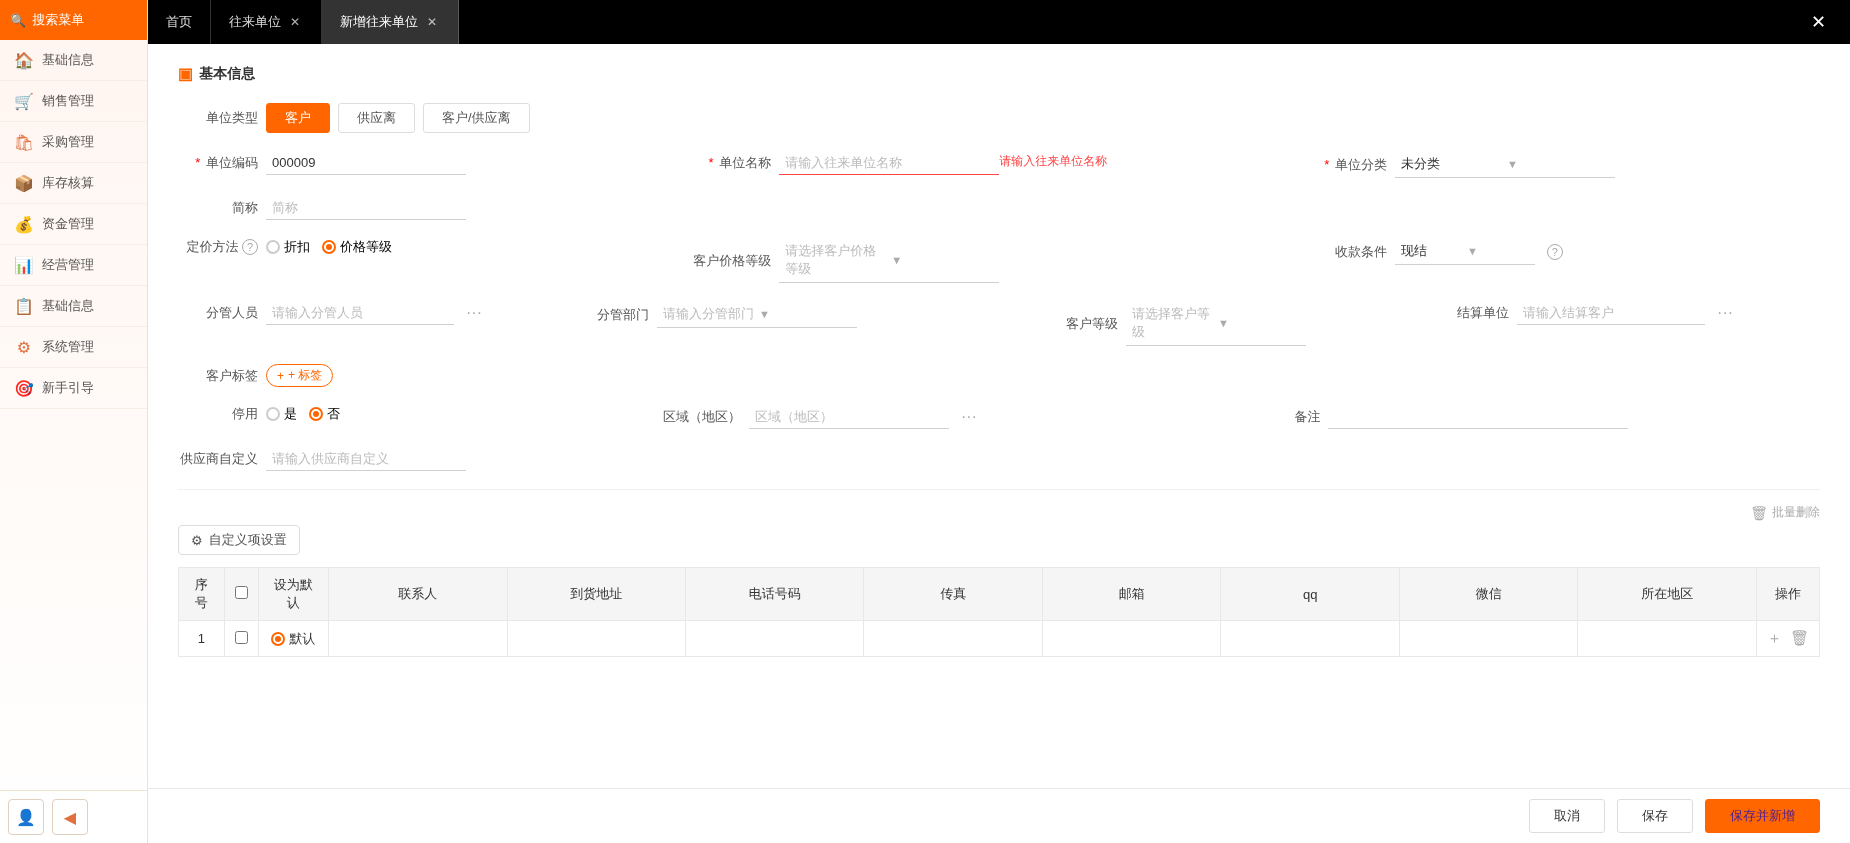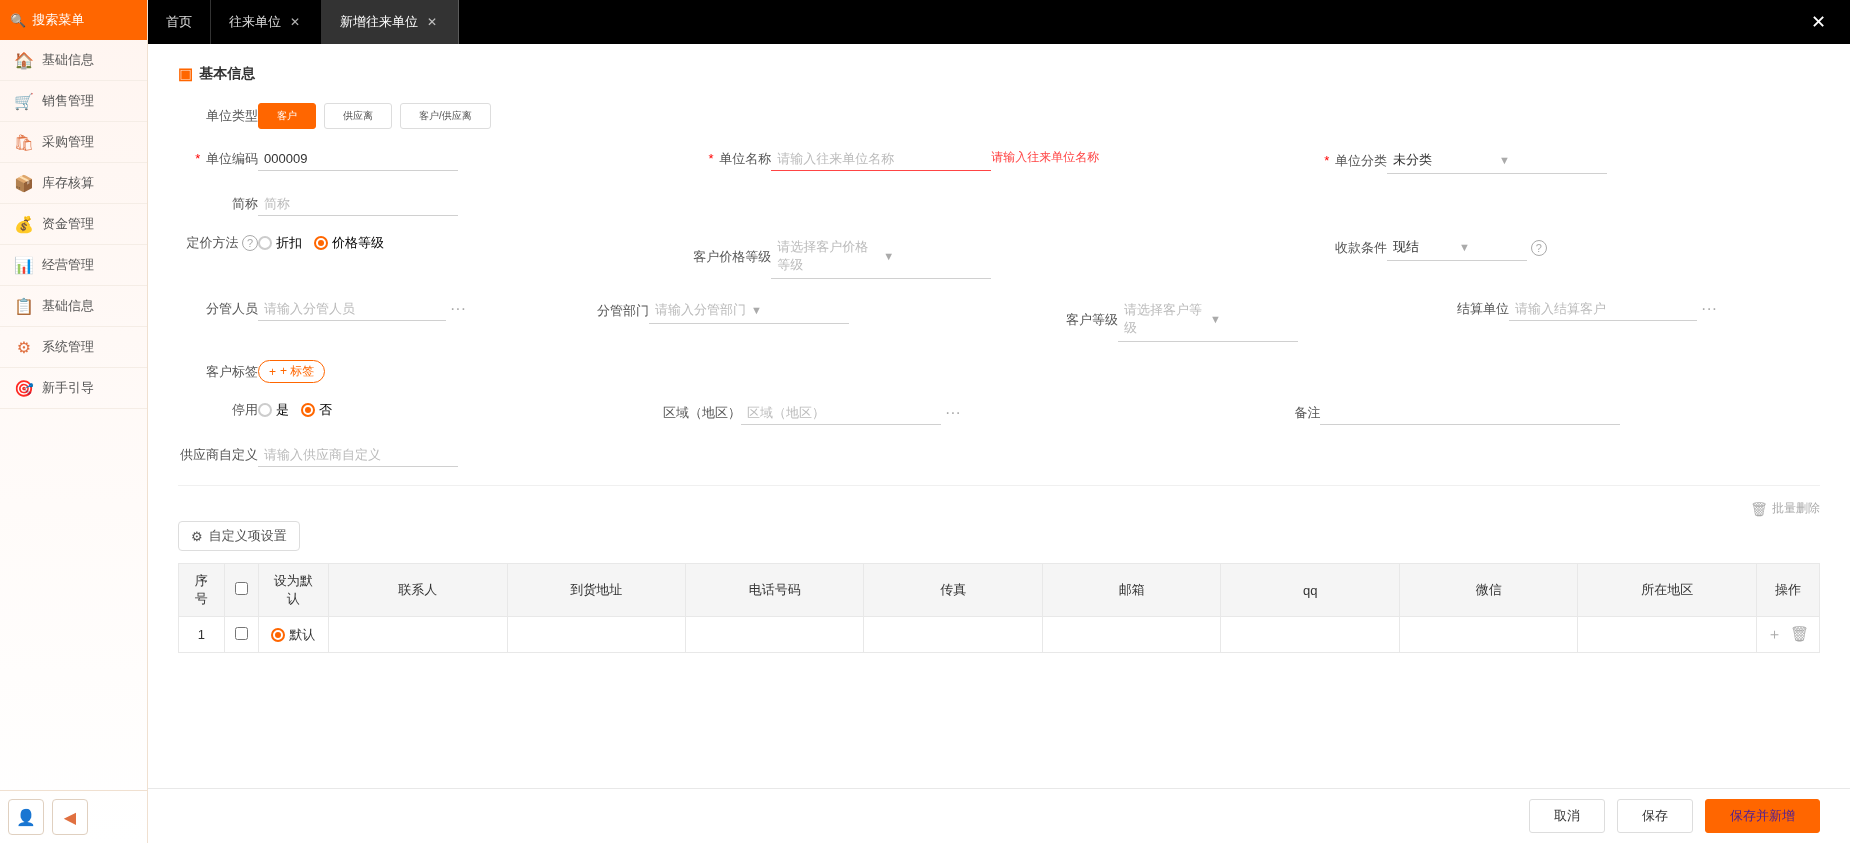--- a/index.html
+++ b/index.html
@@ -114,20 +114,21 @@
     .form-row {
       display: flex;
       align-items: flex-start;
       margin-bottom: 18px;
       gap: 0;
     }
     .form-field {
       display: flex;
       align-items: center;
       flex: 1;
+      gap: 8px;
     }
     .form-label {
       color: #555;
       white-space: nowrap;
       min-width: 80px;
       text-align: right;
       flex-shrink: 0;
     }
     .required-star { color: #f00; margin-right: 2px; }
     .form-input {
@@ -144,21 +145,21 @@
     .form-input::placeholder { color: #bbb; }
 
     
     .type-btn-group { display: flex; gap: 8px; }
     .type-btn {
       padding: 5px 18px;
       border: 1px solid #ddd;
       background: white;
       border-radius: 3px;
       cursor: pointer;
-      font-size: 10px;
+      font-size: 13px;
       color: #555;
     }
     .type-btn.active {
       background: #ff6600;
       border-color: #ff6600;
       color: white;
     }
 
     
     .form-select {

